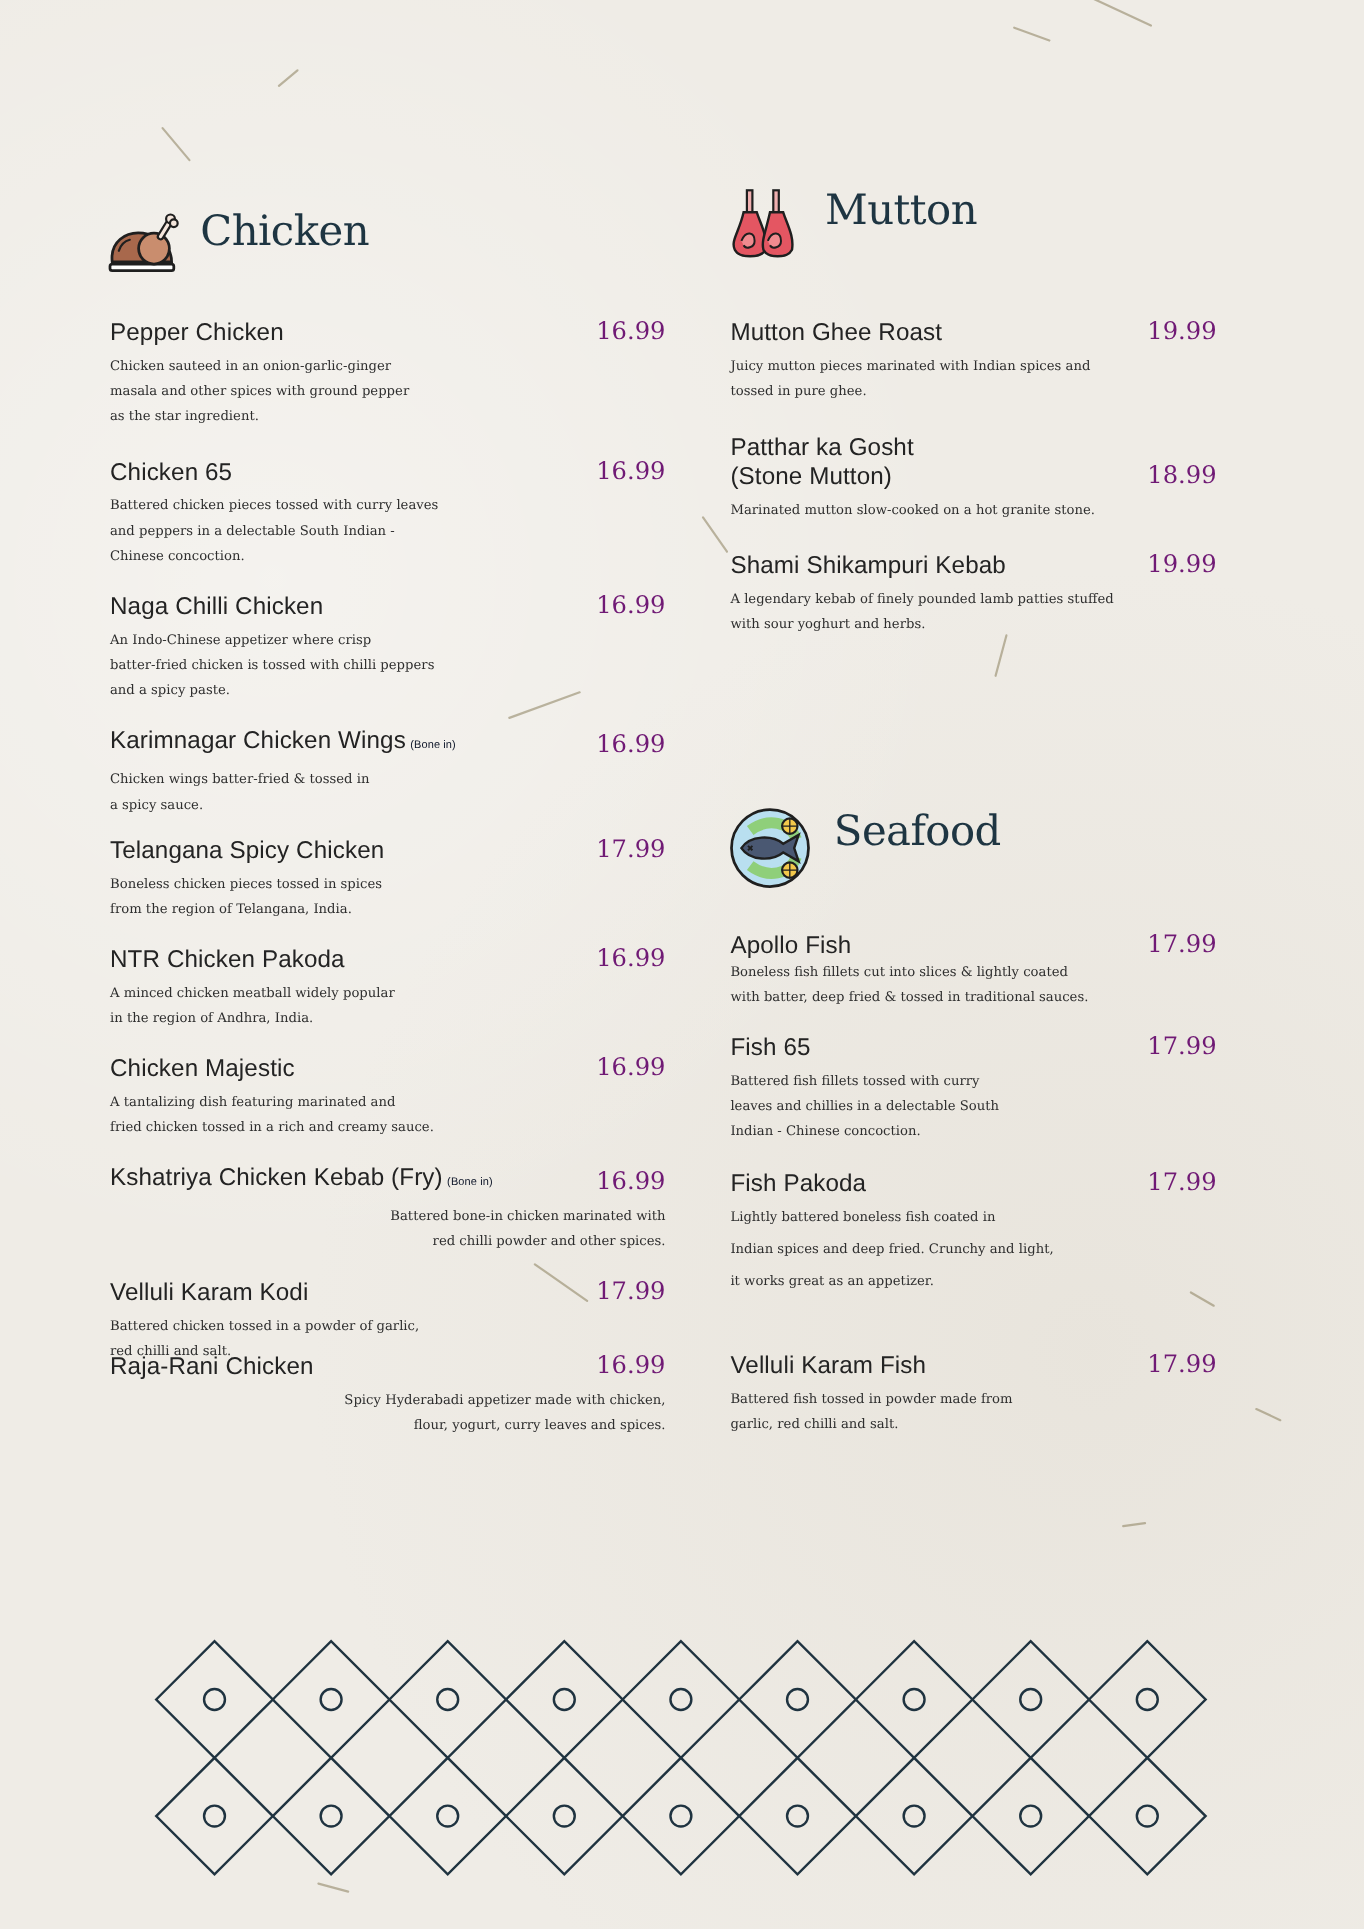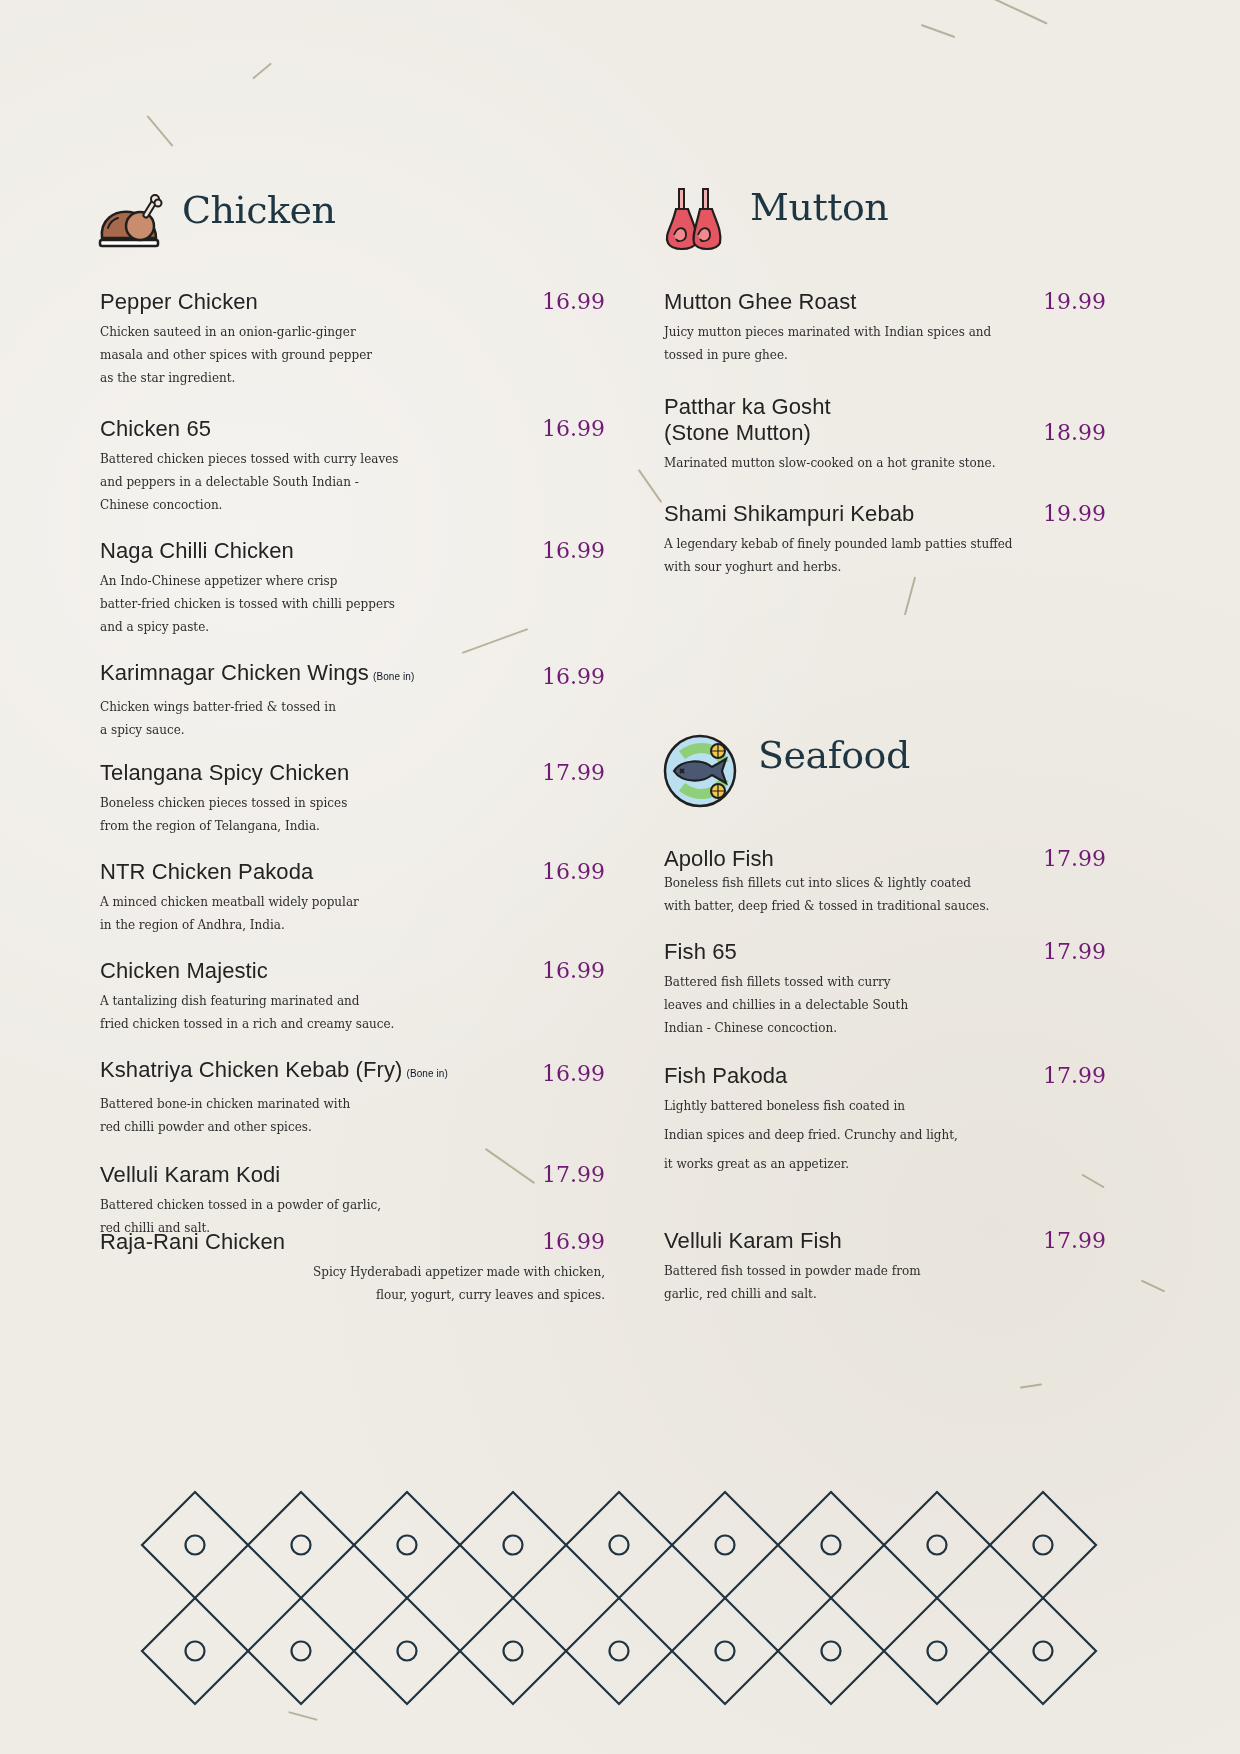--- a/index.html
+++ b/index.html
@@ -74,21 +74,21 @@
       <circle cx="44" cy="38" r="14" fill="#c98d6e" stroke="#1f1f1f" stroke-width="2.5"></circle>
       <path d="M50 27 L58 14" stroke="#1f1f1f" stroke-width="7" stroke-linecap="round"></path>
       <path d="M50 27 L58 14" stroke="#f4e6dc" stroke-width="3" stroke-linecap="round"></path>
       <circle cx="59" cy="11" r="4" fill="#f4e6dc" stroke="#1f1f1f" stroke-width="2"></circle>
       <circle cx="62" cy="15" r="3.5" fill="#f4e6dc" stroke="#1f1f1f" stroke-width="2"></circle>
     </svg>
   </span>
   <span class="section-title" style="margin-left:16px;">Chicken</span>
 </div>
 
-<div class="section-header" style="left:662px;top:185px;">
+<div class="section-header" style="left:662px;top:169px;">
   <span class="section-icon" style="width:70px;height:70px;">
     <svg width="70" height="70" viewBox="0 0 70 70">
       <rect x="17" y="4" width="5" height="22" fill="#f0b0b0" stroke="#1f1f1f" stroke-width="2"></rect>
       <rect x="41" y="4" width="5" height="22" fill="#f0b0b0" stroke="#1f1f1f" stroke-width="2"></rect>
       <path d="M14 24 L26 24 C30 36 36 46 34 58 C30 66 10 66 6 58 C2 50 10 42 14 24 Z" fill="#e45662" stroke="#1f1f1f" stroke-width="2.2"></path>
       <path d="M38 24 L50 24 C54 36 60 46 58 58 C54 66 36 66 32 58 C30 50 34 42 38 24 Z" fill="#e45662" stroke="#1f1f1f" stroke-width="2.2"></path>
       <path d="M12 50 C16 40 24 42 24 50 C24 56 16 58 14 54" fill="#f08a8f" stroke="#1f1f1f" stroke-width="1.8"></path>
       <path d="M36 50 C40 40 48 42 48 50 C48 56 40 58 38 54" fill="#f08a8f" stroke="#1f1f1f" stroke-width="1.8"></path>
     </svg>
   </span>
@@ -164,21 +164,21 @@
 in the region of Andhra, India.</div>
   </div>
   <div class="item" style="position:absolute;top:669px;width:505px;">
     <div class="item-row">
         <span class="item-name">Chicken Majestic</span>
         <span class="item-price">16.99</span>
       </div>
     <div class="item-desc">A tantalizing dish featuring marinated and
 fried chicken tossed in a rich and creamy sauce.</div>
   </div>
-  <div class="item" style="position:absolute;top:768px;width:505px;">
+  <div class="item" style="position:absolute;top:768px;width:505px;text-align:right;">
     <div class="item-row">
         <span class="item-name"><span>Kshatriya Chicken Kebab (Fry)</span><span class="item-note">(Bone in)</span></span>
         <span class="item-price">16.99</span>
       </div>
     <div class="item-desc">Battered bone-in chicken marinated with
 red chilli powder and other spices.</div>
   </div>
   <div class="item" style="position:absolute;top:873px;width:505px;">
     <div class="item-row">
         <span class="item-name">Velluli Karam Kodi</span>

